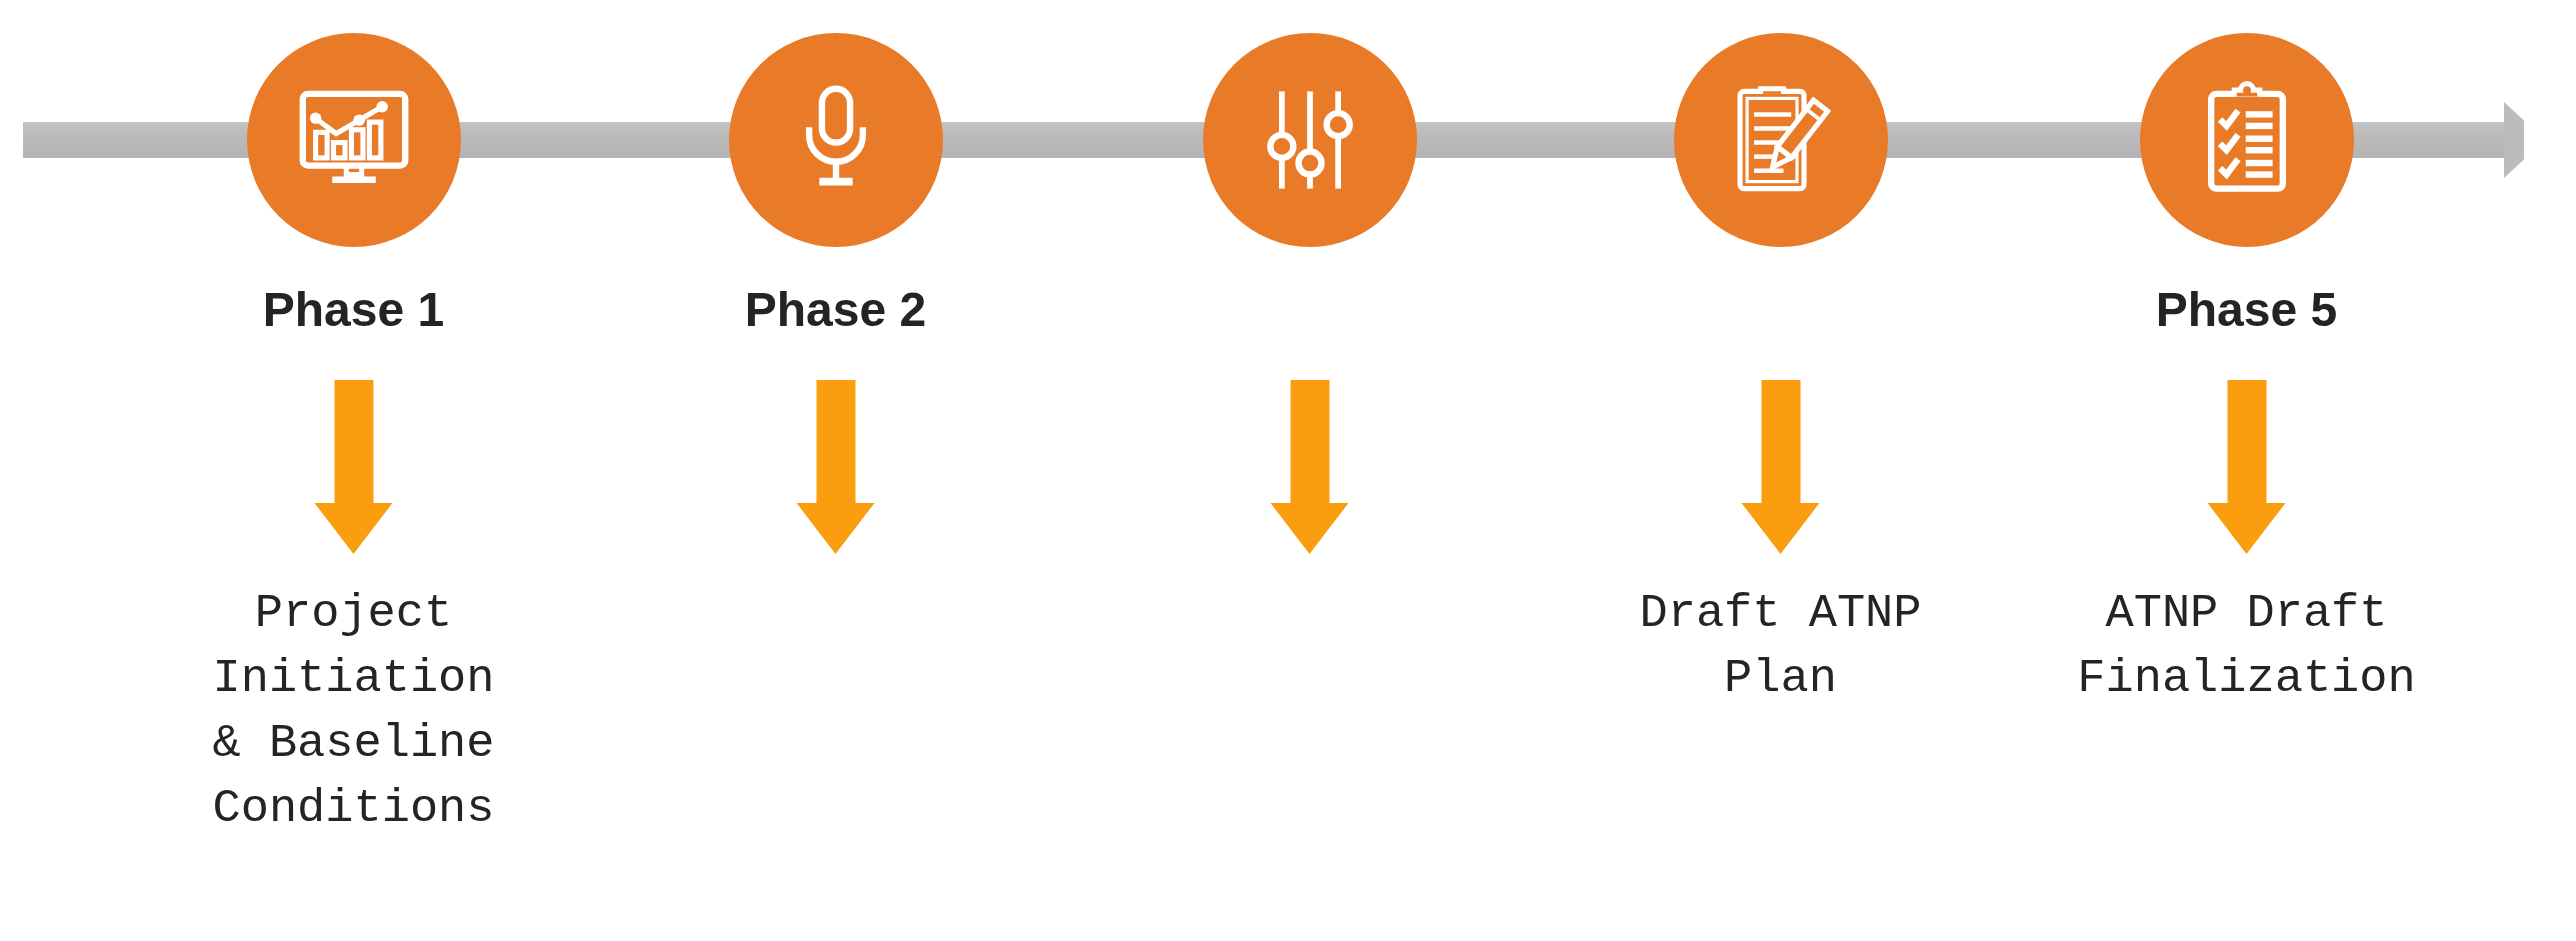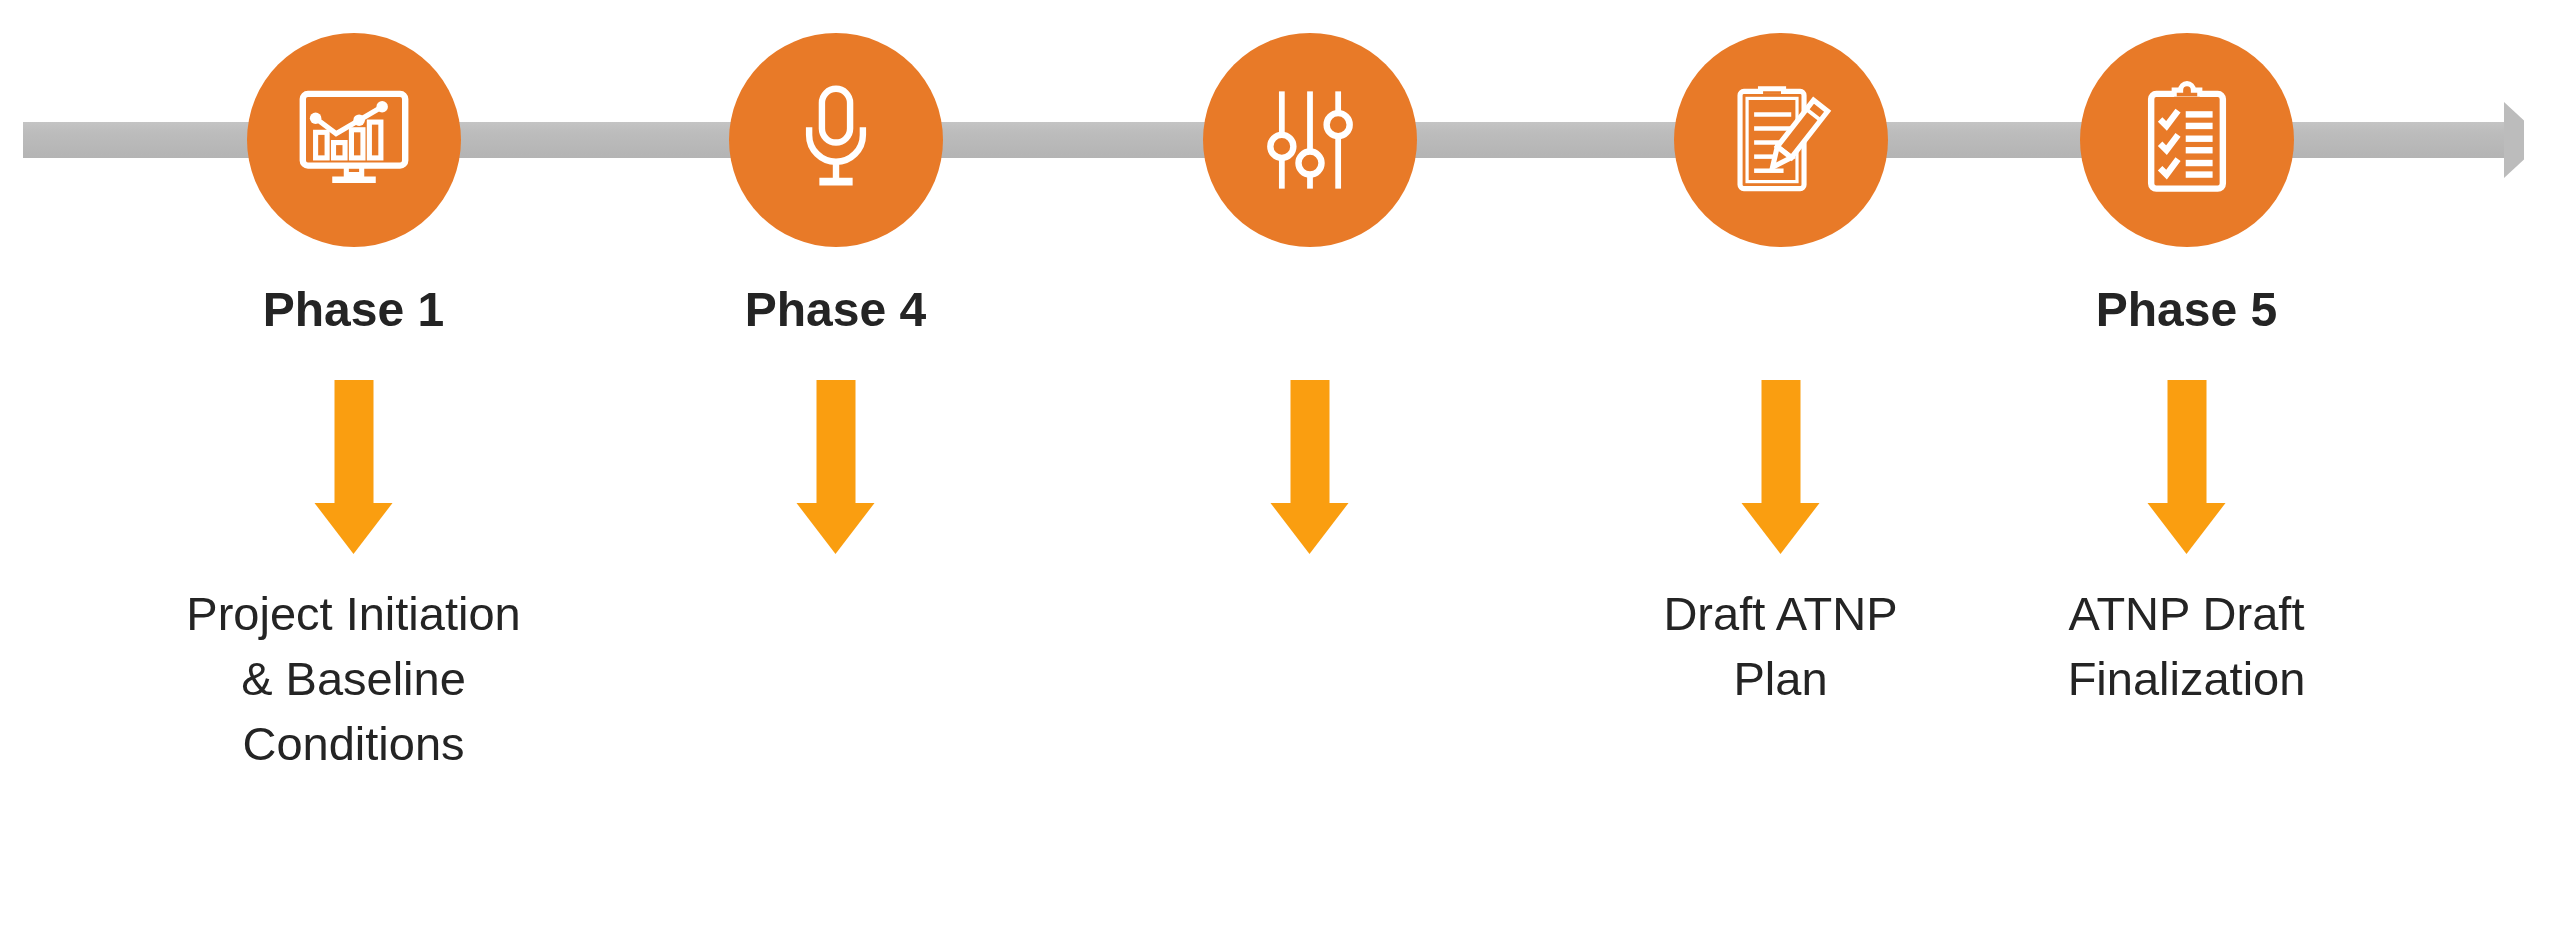--- a/index.html
+++ b/index.html
@@ -48,22 +48,23 @@
     width:0;height:0;
     border-left:39px solid transparent;
     border-right:39px solid transparent;
     border-top:51px solid var(--down_arrow,#fa9e10);
   }
   .phase-desc{
     position:absolute;top:582px;left:0;width:100%;
     text-align:center;white-space:pre-line;
     font-size:47px;font-weight:400;color:var(--text,#242424);
     line-height:1.38;
+    font-family:Liberation Mono, monospace;
   }
-  .c1{left:107px;} .c2{left:589px;} .c3{left:1063px;} .c4{left:1534px;} .c5{left:1940px;}
+  .c1{left:107px;} .c2{left:589px;} .c3{left:1063px;} .c4{left:1534px;} .c5{left:2000px;}
 </style>
 </head>
 <body>
 
 <div class="canvas">
 
   <div class="tl-bar"></div>
   <div class="tl-head"></div>
 
   <div class="col c1">
@@ -94,21 +95,21 @@
 
   <div class="col c2">
     <div class="circle">
       <svg viewBox="0 0 100 100">
         <rect class="st" x="39" y="10" width="22" height="42" rx="11" stroke-width="5"></rect>
         <path class="st" d="M29,40 v6 a21,21 0 0 0 42,0 v-6" stroke-width="5"></path>
         <line class="st" x1="50" y1="67" x2="50" y2="80" stroke-width="5"></line>
         <line class="st" x1="37" y1="82.5" x2="63" y2="82.5" stroke-width="6"></line>
       </svg>
     </div>
-    <div class="phase-label">Phase 4</div>
+    <div class="phase-label">Phase 2</div>
     <div class="down-arrow">
       <div class="shaft"></div>
         <div class="head"></div>
     </div>
   </div>
 
   <div class="col c3">
     <div class="circle">
       <svg viewBox="0 0 100 100">
         <line class="st" x1="28" y1="12" x2="28" y2="88" stroke-width="4.5"></line>

